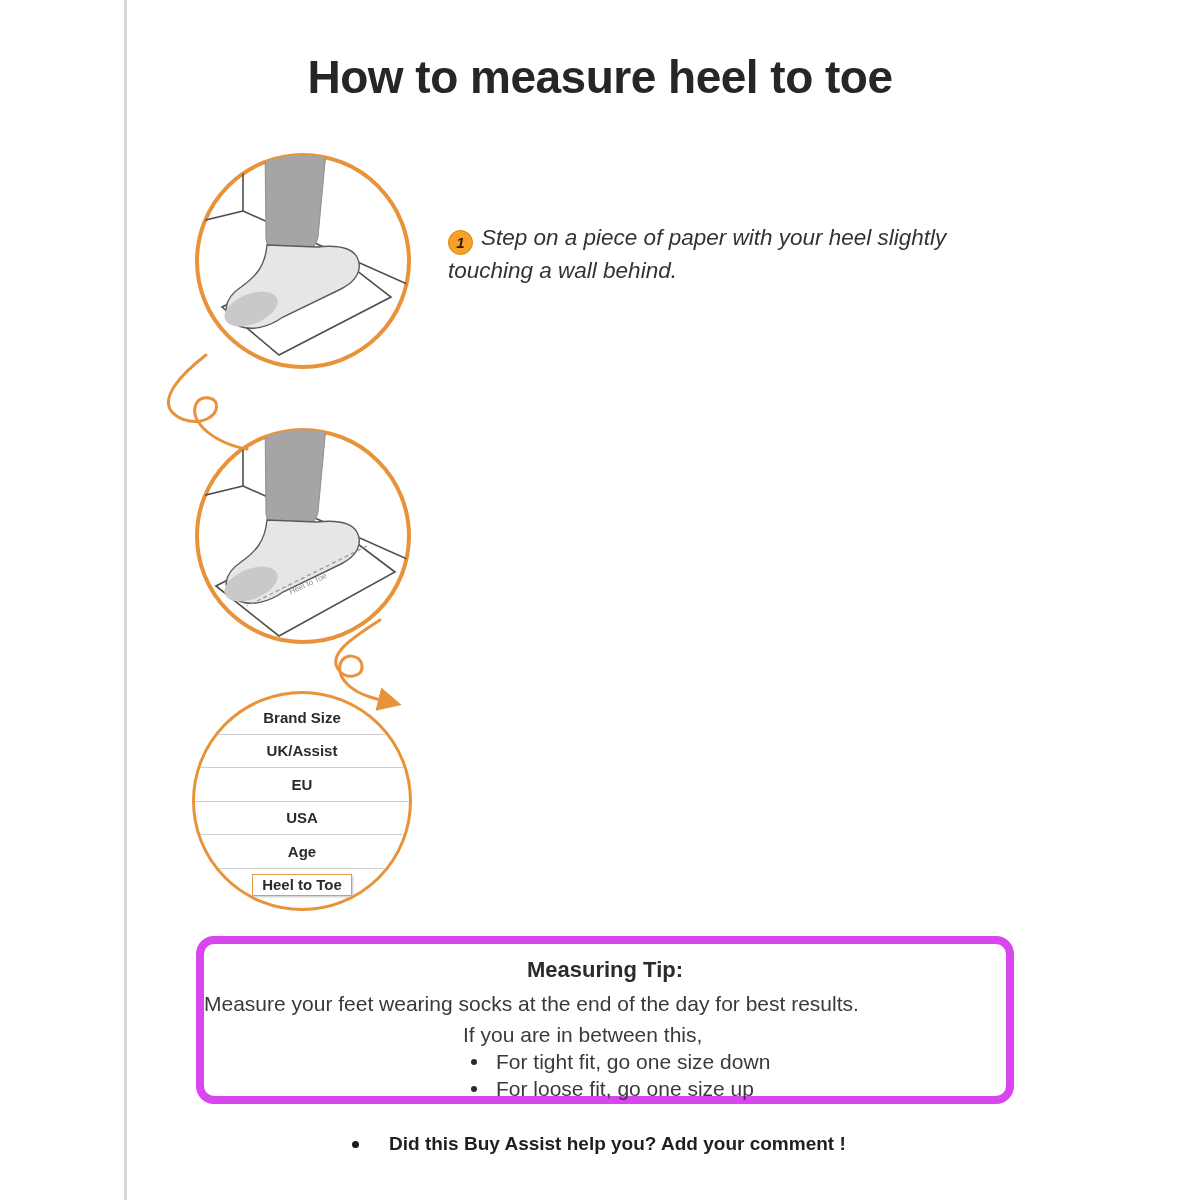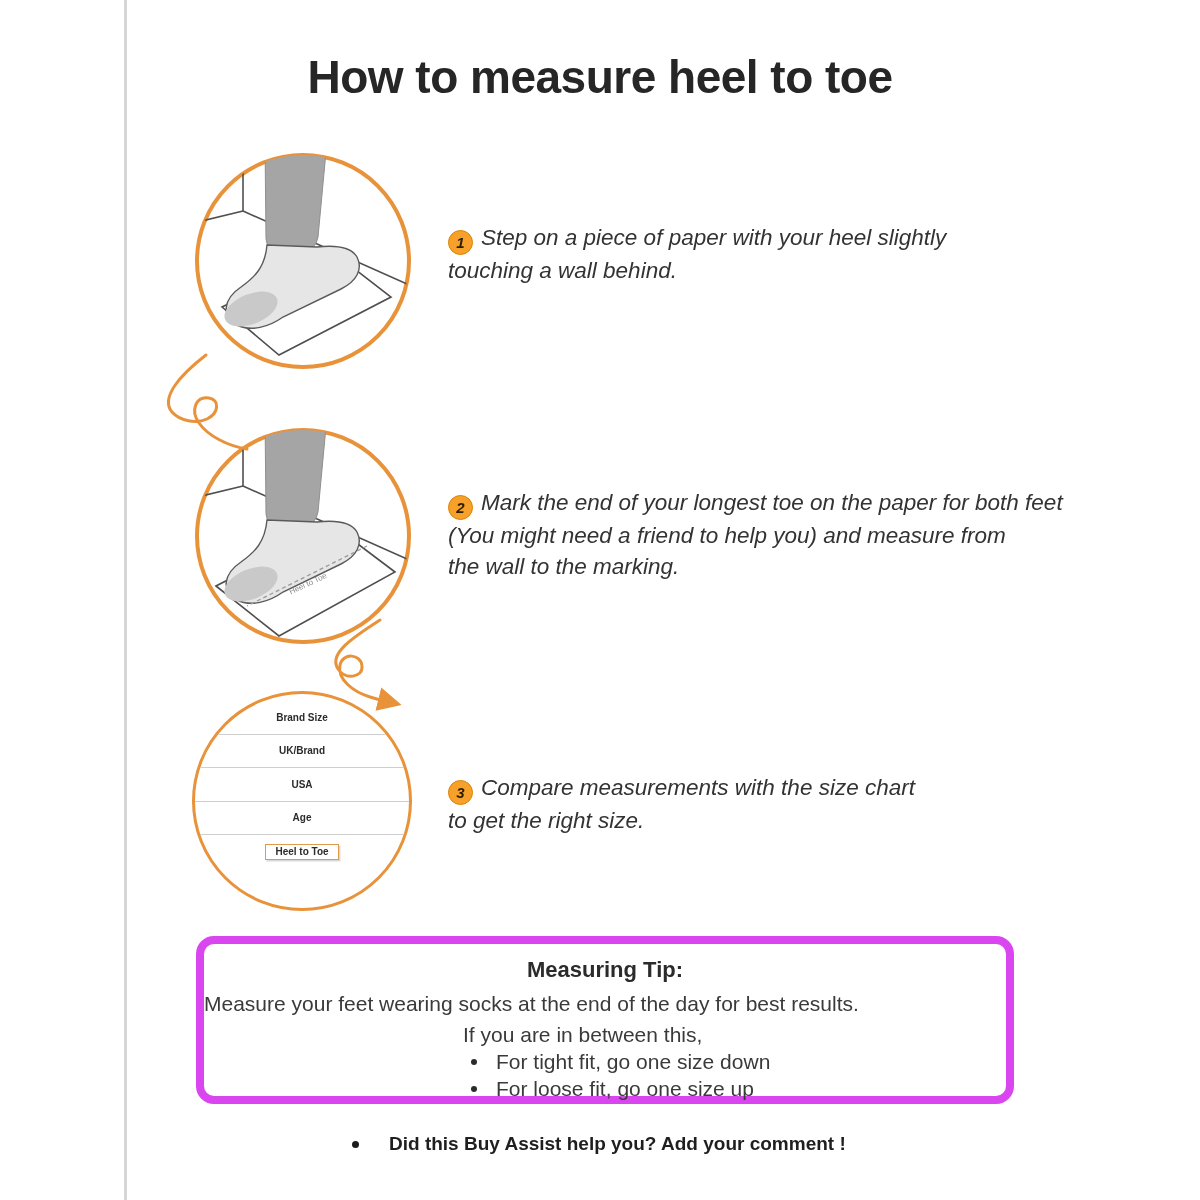--- a/index.html
+++ b/index.html
@@ -14,21 +14,21 @@
 
   .illu-circle { position:absolute; width:224px; height:224px; }
   .illu-circle svg { width:100%; height:100%; display:block; }
   #circle1 { left:191px; top:149px; }
   #circle2 { left:191px; top:424px; }
 
   .size-circle { position:absolute; left:192px; top:691px; width:220px; height:220px;
     border:3.5px solid #E8923A; border-radius:50%; background:#fff; overflow:hidden; }
   .size-rows { position:absolute; left:-20px; right:-20px; top:7px; }
   .size-row { height:33.5px; display:flex; align-items:center; justify-content:center;
-    border-bottom:1px solid #cfcfcf; font-size:10px; font-weight:bold; color:#2b2b2b; }
+    border-bottom:1px solid #cfcfcf; font-size:15px; font-weight:bold; color:#2b2b2b; }
   .size-row:last-child { border-bottom:none; }
   .hl-box { border:1.5px solid #E09A4A; box-shadow:1.5px 1.5px 0 #d9d9d9;
     padding:1px 9px 2px 9px; background:#fff; }
 
   .connector-layer { position:absolute; left:0; top:0; width:1200px; height:1200px; pointer-events:none; }
 
   .step { position:absolute; font-size:22.5px; line-height:31px; color:#333; max-width:620px;font-style:italic; }
   #step1 { left:448px; top:222px; }
   #step2 { left:448px; top:487px; }
   #step3 { left:448px; top:772px; }
@@ -106,21 +106,24 @@
       </g>
     </svg>
   </div>
 
   <div class="size-circle">
     <div class="size-rows">
       <div class="size-row">
           <span>Brand Size</span>
         </div>
       <div class="size-row">
-          <span>UK/Brand</span>
+          <span>UK/Assist</span>
+        </div>
+      <div class="size-row">
+          <span>EU</span>
         </div>
       <div class="size-row">
           <span>USA</span>
         </div>
       <div class="size-row">
           <span>Age</span>
         </div>
       <div class="size-row">
           <span class="hl-box">Heel to Toe</span>
         </div>
@@ -133,29 +136,20 @@
         <path d="M 0,0 L 8,4 L 0,8 Z" fill="#E8923A"></path>
       </marker>
     </defs>
     <path d="M 206,355 C 180,375 160,398 172,412 C 180,421 196,424 207,419 C 219,413 220,400 209,398 C 196,396 190,410 199,423 C 208,436 228,446 247,449" fill="none" stroke="#E8923A" stroke-width="3" stroke-linecap="round"></path>
     <path d="M 380,620 C 352,638 328,654 338,669 C 345,680 363,678 362,666 C 361,654 343,652 340,665 C 337,680 354,692 370,697 C 379,700 386,701 390,702" fill="none" stroke="#E8923A" stroke-width="3" stroke-linecap="round" marker-end="url(#arrowB)"></path>
   </svg>
 
   <div class="step" id="step1">
     <span class="badge">1</span><span class="step-text">Step on a piece of paper with your heel slightly
 touching a wall behind.</span>
-  </div>
-  <div class="step" id="step2">
-    <span class="badge">2</span><span class="step-text">Mark the end of your longest toe on the paper for both feet
-(You might need a friend to help you) and measure from
-the wall to the marking.</span>
-  </div>
-  <div class="step" id="step3">
-    <span class="badge">3</span><span class="step-text">Compare measurements with the size chart
-to get the right size.</span>
   </div>
 
   <div class="tip-box">
     <div class="tip-title">Measuring Tip:</div>
     <div class="tip-line1">Measure your feet wearing socks at the end of the day for best results.</div>
     <div class="tip-sub">
       <div>If you are in between this,</div>
       <div class="tip-bullets">
         <div class="tip-bullet-row">
           <span class="dot"></span>

